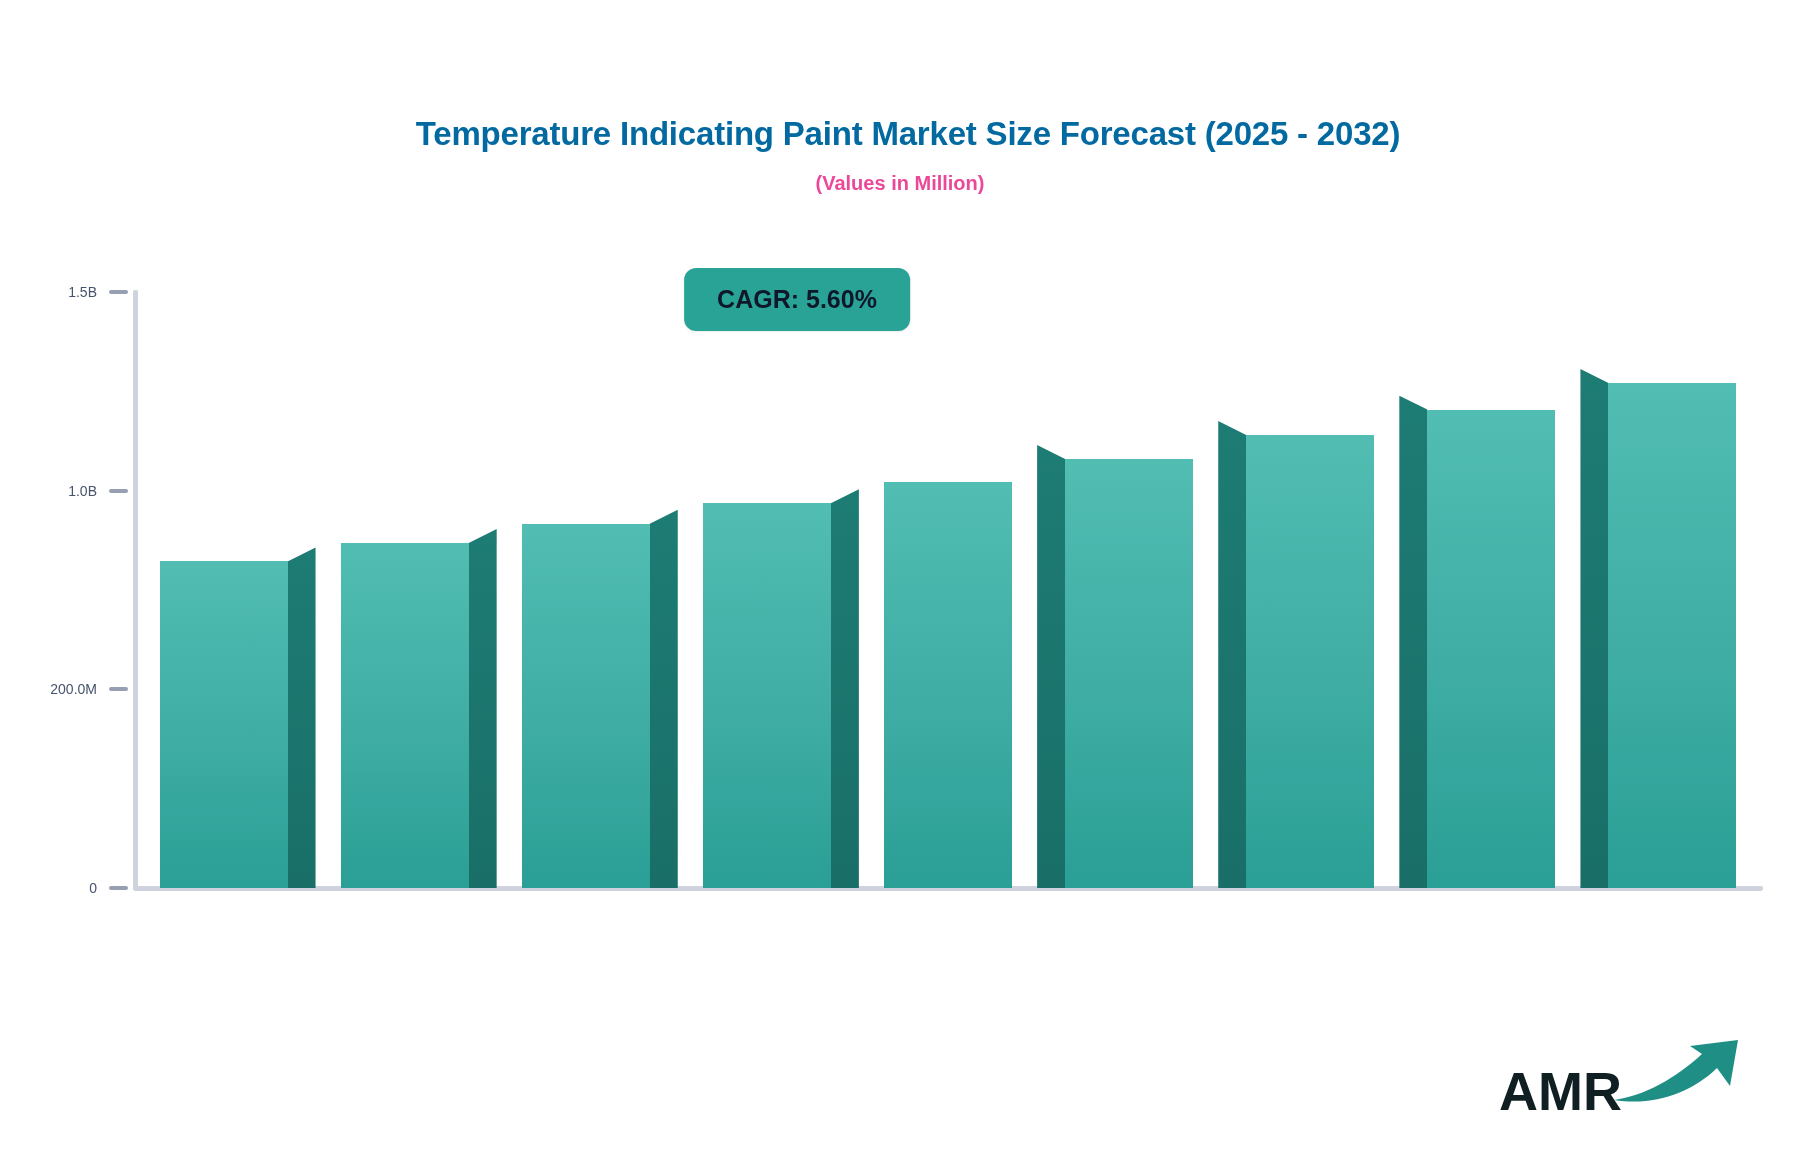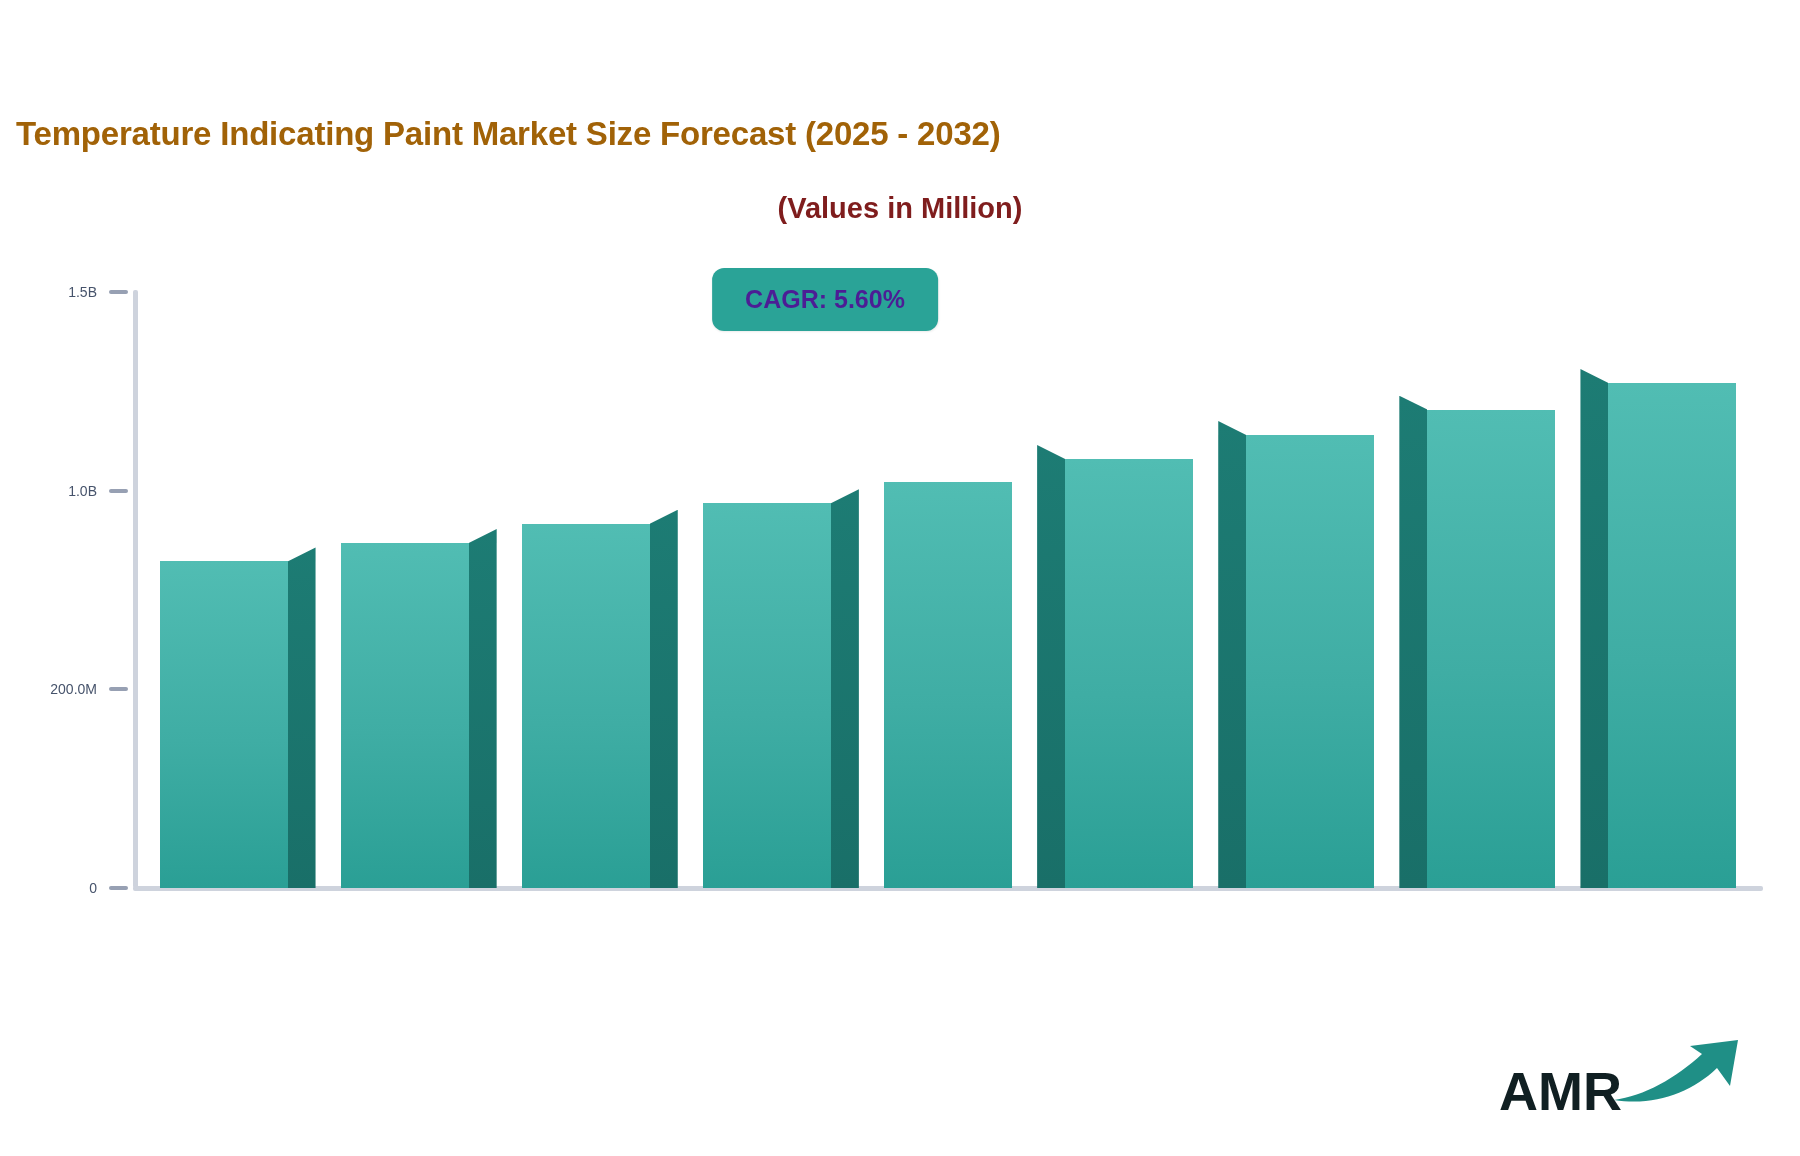--- a/index.html
+++ b/index.html
@@ -5,41 +5,40 @@
   html,body{margin:0;padding:0;}
   body{
     width:1800px;height:1156px;
     background:#ffffff;
     font-family:"Liberation Sans","DejaVu Sans",sans-serif;
     position:relative;overflow:hidden;
   }
   
   #chart-title{
     position:absolute;left:16px;right:0;top:115px;
-    text-align:left;
-    font-size:33px;font-weight:bold;color:#a16207;
+    text-align:center;
+    font-size:33px;font-weight:bold;color:#0369a1;
     letter-spacing:-0.2px;
   }
   #chart-subtitle{
     position:absolute;left:0;right:0;top:172px;
     text-align:center;
-    font-size:29px;font-weight:bold;color:#7f1d1d;margin-top:20px;
+    font-size:20px;font-weight:bold;color:#ec4899;
   }
   
   #cagr-badge{
     position:absolute;left:797px;top:268px;
     transform:translateX(-50%);
     background:#2aa397;
-    color:#4c1d95;
+    color:#0f172a;
     font-size:25px;font-weight:bold;
     padding:17px 33px;
     border-radius:12px;
     white-space:nowrap;
     box-shadow:0 1px 2px rgba(0,0,0,.08);
-    margin-left:28px;
   }
   
   #plot{
     position:absolute;
     left:0;top:0;width:1800px;height:1156px;
     pointer-events:none;
   }
   .y-axis-line{
     position:absolute;left:133px;top:290px;width:5px;height:598px;
     background:#ced3dd;border-radius:2px;

